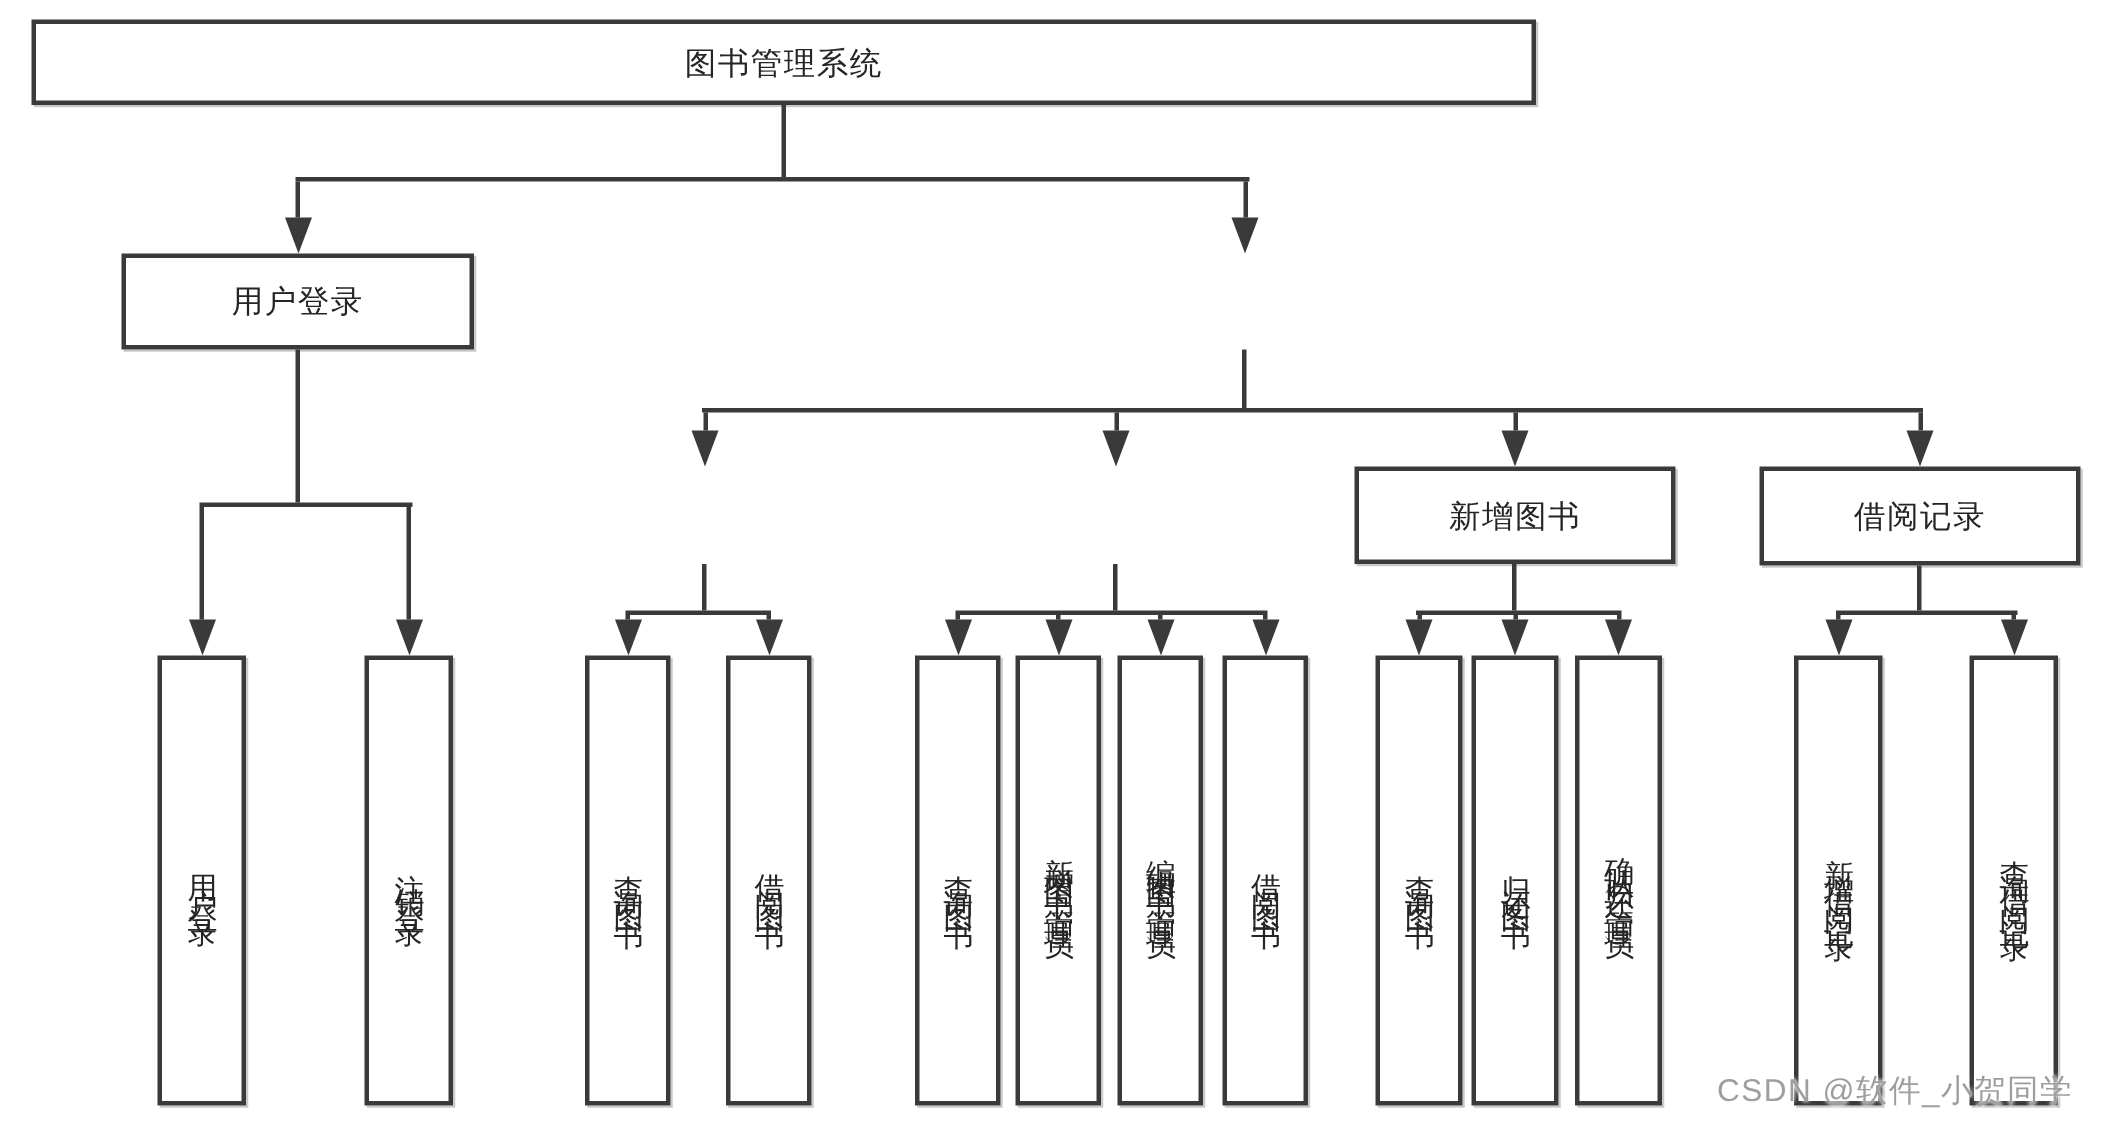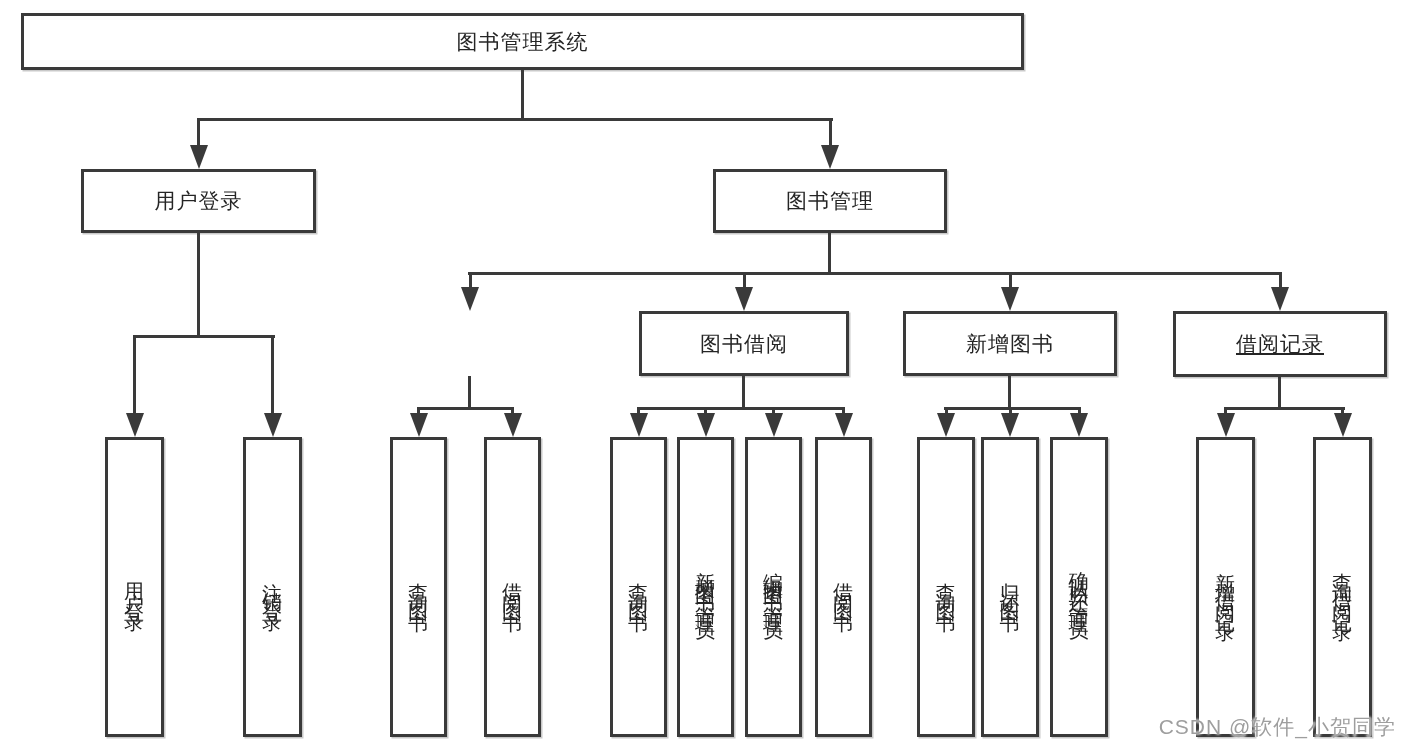--- a/index.html
+++ b/index.html
@@ -54,21 +54,21 @@
   .varrow{position:absolute;width:18px;}
   .varrow .stem{position:absolute;left:7.5px;top:0;width:3px;background:var(--line);}
   .varrow .head{
     position:absolute;left:0;bottom:0;width:0;height:0;
     border-left:9px solid transparent;
     border-right:9px solid transparent;
     border-top:24px solid var(--line);
   }
   .watermark{
     position:absolute;
-    right:9px;bottom:6px;
+    right:23px;bottom:6px;
     font-size:21px;
     color:var(--wm);
     letter-spacing:1px;
     text-shadow:0 0 3px #fff,0 0 3px #fff;
     white-space:nowrap;
   }
 </style>
 </head>
 <body>
 
@@ -85,23 +85,20 @@
     <div class="head"></div>
   </div>
   <div class="varrow" style="left:821px;top:121px;height:48px;">
     <div class="stem" style="height:24px;"></div>
     <div class="head"></div>
   </div>
 
   <div class="node" style="left:81px;top:169px;width:235px;height:64px;">
     <span>用户登录</span>
   </div>
-  <div class="node" style="left:713px;top:169px;width:234px;height:64px;">
-    <span>图书管理</span>
-  </div>
 
   <div class="vline" style="left:197px;top:233px;height:102px;"></div>
   <div class="hline" style="left:133px;top:335px;width:142px;"></div>
   <div class="varrow" style="left:125.5px;top:338px;height:99px;">
     <div class="stem" style="height:75px;"></div>
     <div class="head"></div>
   </div>
   <div class="varrow" style="left:263.5px;top:338px;height:99px;">
     <div class="stem" style="height:75px;"></div>
     <div class="head"></div>
@@ -119,27 +116,24 @@
   </div>
   <div class="varrow" style="left:1001px;top:275px;height:36px;">
     <div class="stem" style="height:12px;"></div>
     <div class="head"></div>
   </div>
   <div class="varrow" style="left:1271px;top:275px;height:36px;">
     <div class="stem" style="height:12px;"></div>
     <div class="head"></div>
   </div>
 
-  <div class="node" style="left:639px;top:311px;width:210px;height:65px;">
-    <span>图书借阅</span>
-  </div>
   <div class="node" style="left:903px;top:311px;width:214px;height:65px;">
     <span>新增图书</span>
   </div>
-  <div class="node" style="left:1173px;top:311px;width:214px;height:66px;text-decoration:underline;">
+  <div class="node" style="left:1173px;top:311px;width:214px;height:66px;">
     <span>借阅记录</span>
   </div>
 
   <div class="vline" style="left:468px;top:376px;height:31px;"></div>
   <div class="hline" style="left:417px;top:407px;width:97px;"></div>
   <div class="varrow" style="left:409.5px;top:410px;height:27px;">
     <div class="stem" style="height:3px;"></div>
     <div class="head"></div>
   </div>
   <div class="varrow" style="left:503.5px;top:410px;height:27px;">

